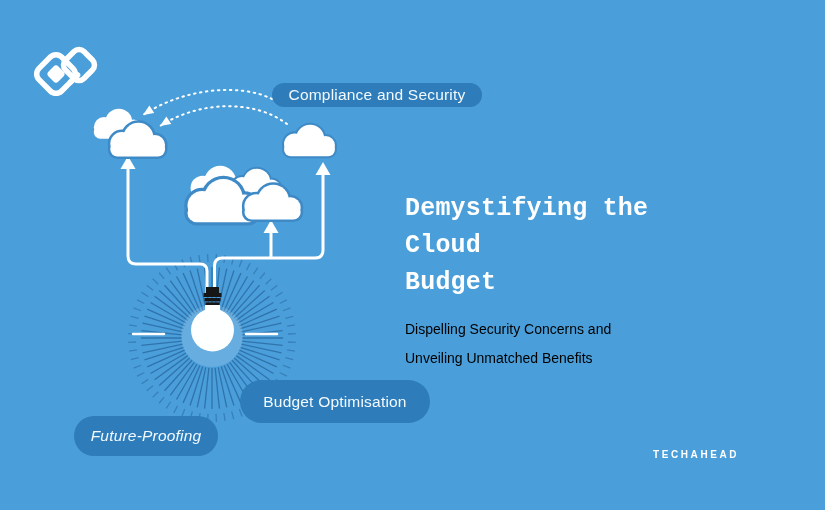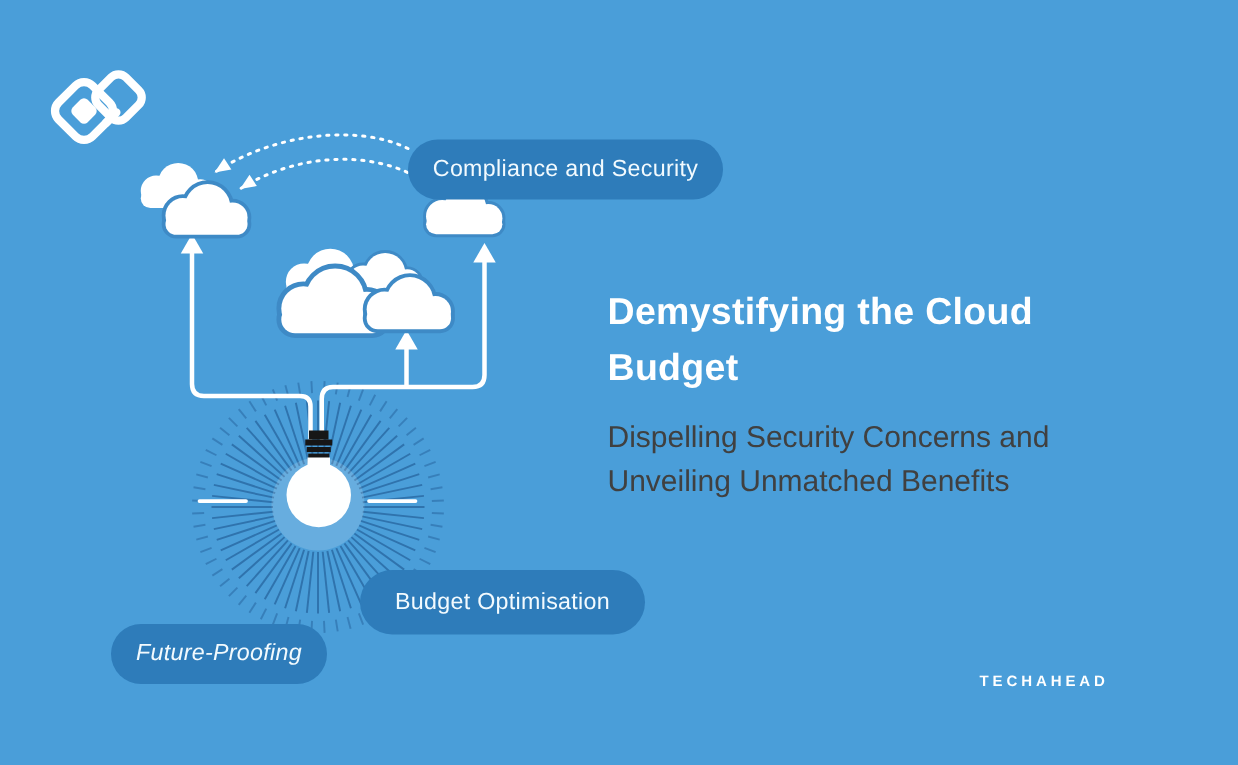--- a/index.html
+++ b/index.html
@@ -16,33 +16,34 @@
   .pill{
     position:absolute;
     background:#2E7CBA;
     color:#F2FAFE;
     border-radius:999px;
     display:flex;align-items:center;justify-content:center;
     font-size:15.5px;
     letter-spacing:.2px;
     white-space:nowrap;
   }
-  .pill-compliance{left:272px;top:93px;width:210px;height:40px;text-align:center;}
+  .pill-compliance{left:272px;top:83px;width:210px;height:24px;text-align:center;}
   .pill-budget{left:240px;top:380px;width:190px;height:43px;}
   .pill-future{left:74px;top:416px;width:144px;height:40px;font-style:italic;}
   .heading{
     position:absolute;left:405px;top:190px;width:330px;
   }
   .title{
     color:#FFFFFF;font-size:25px;font-weight:700;line-height:37px;
     letter-spacing:.2px;
+    font-family:Liberation Mono, monospace;
   }
   .subtitle{
     margin-top:14px;
-    color:#404040;font-size:20px;font-weight:400;line-height:29px;
+    color:#000000;font-size:14px;font-weight:400;line-height:29px;
   }
   .wordmark{
     position:absolute;left:653px;top:449px;
     color:#FFFFFF;font-size:10px;font-weight:800;
     letter-spacing:2.6px;
   }
 </style>
 </head>
 <body>
 

